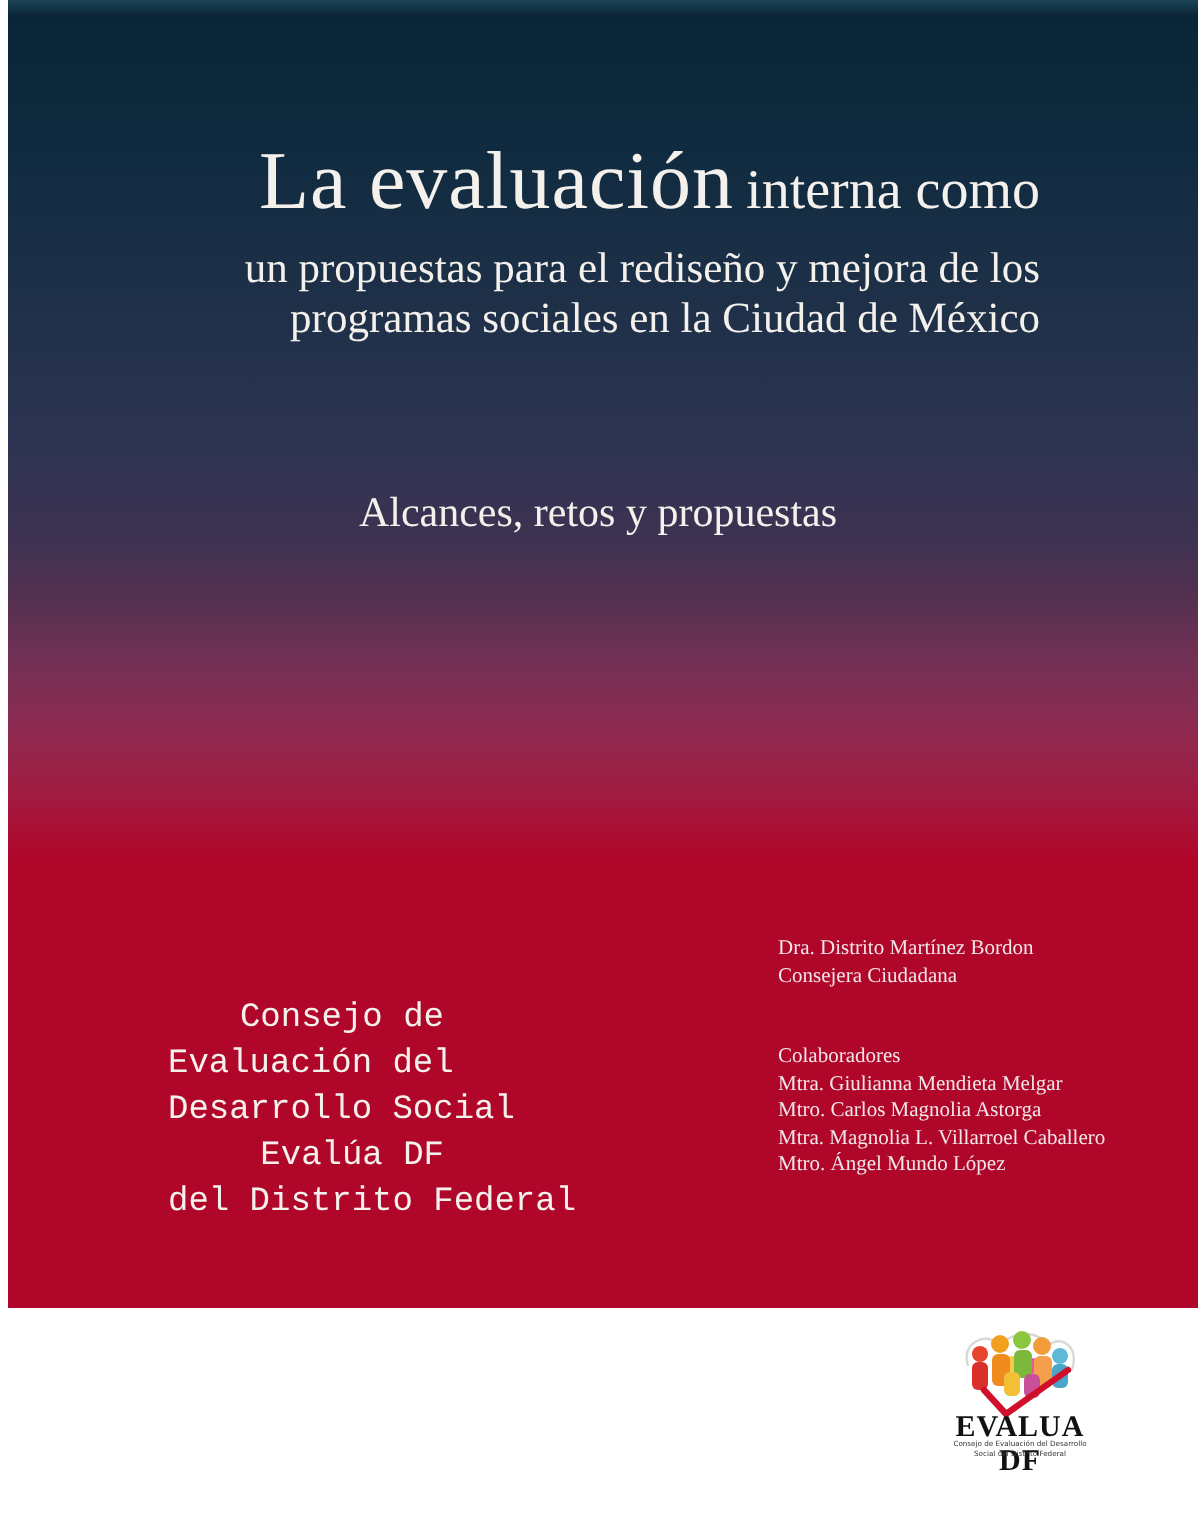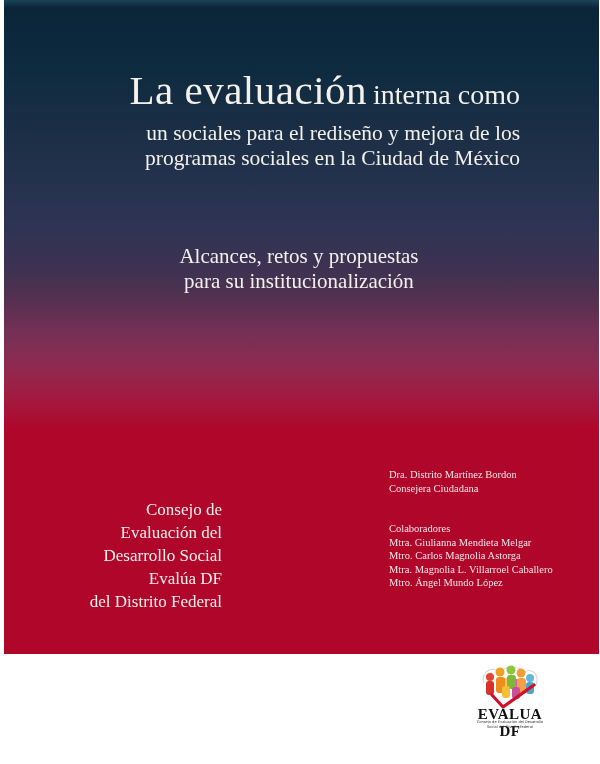--- a/index.html
+++ b/index.html
@@ -74,21 +74,21 @@
     .org-block {
       position: absolute;
       left: 80px;
       top: 498px;
       width: 138px;
       color: #f4f1ec;
       text-align: right;
       font-size: 17px;
       line-height: 23px;
     }
-    .org-block div { white-space: nowrap; }
+    .org-block div { white-space: nowrap; font-family: Liberation Mono, monospace; }
     .credits {
       position: absolute;
       left: 385px;
       top: 468px;
       color: #f1e6e8;
       font-size: 10.5px;
       line-height: 13.5px;
     }
     .credits div { white-space: nowrap; }
     .credits .group-gap { height: 27px; }
@@ -125,27 +125,26 @@
   </style>
 </head>
 <body>
 
 <div class="cover">
 
   <div class="title-block">
     <div class="title-line1">
       <span class="title-main">La evaluación</span><span class="title-rest">interna como</span>
     </div>
-    <div class="title-line">un sociales para el rediseño y mejora de los</div>
+    <div class="title-line">un propuestas para el rediseño y mejora de los</div>
     <div class="title-line">programas sociales  en la Ciudad de México</div>
   </div>
 
   <div class="subtitle-block">
     <div>Alcances, retos y propuestas</div>
-    <div>para su institucionalización</div>
   </div>
 
   <div class="org-block">
     <div>Consejo de</div>
     <div>Evaluación del</div>
     <div>Desarrollo Social</div>
     <div>Evalúa DF</div>
     <div>del Distrito Federal</div>
   </div>
 

